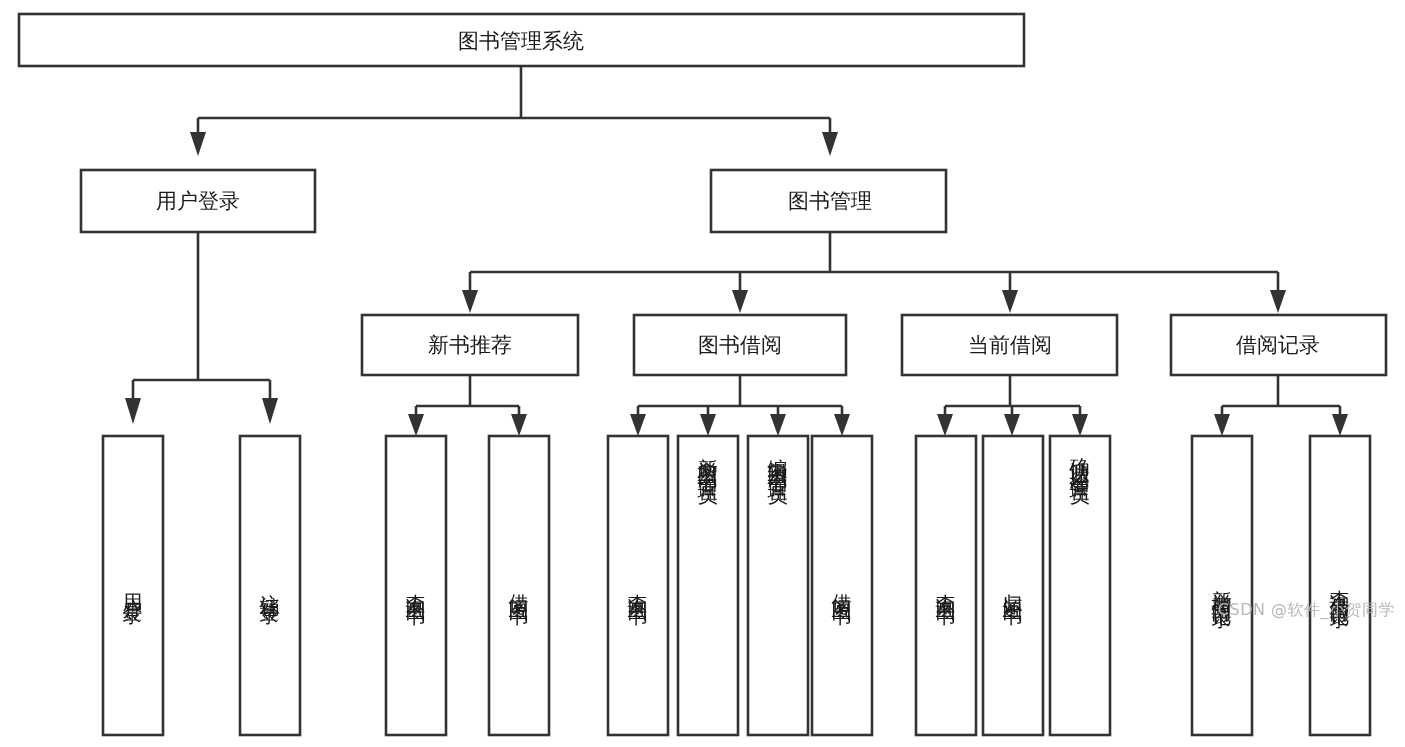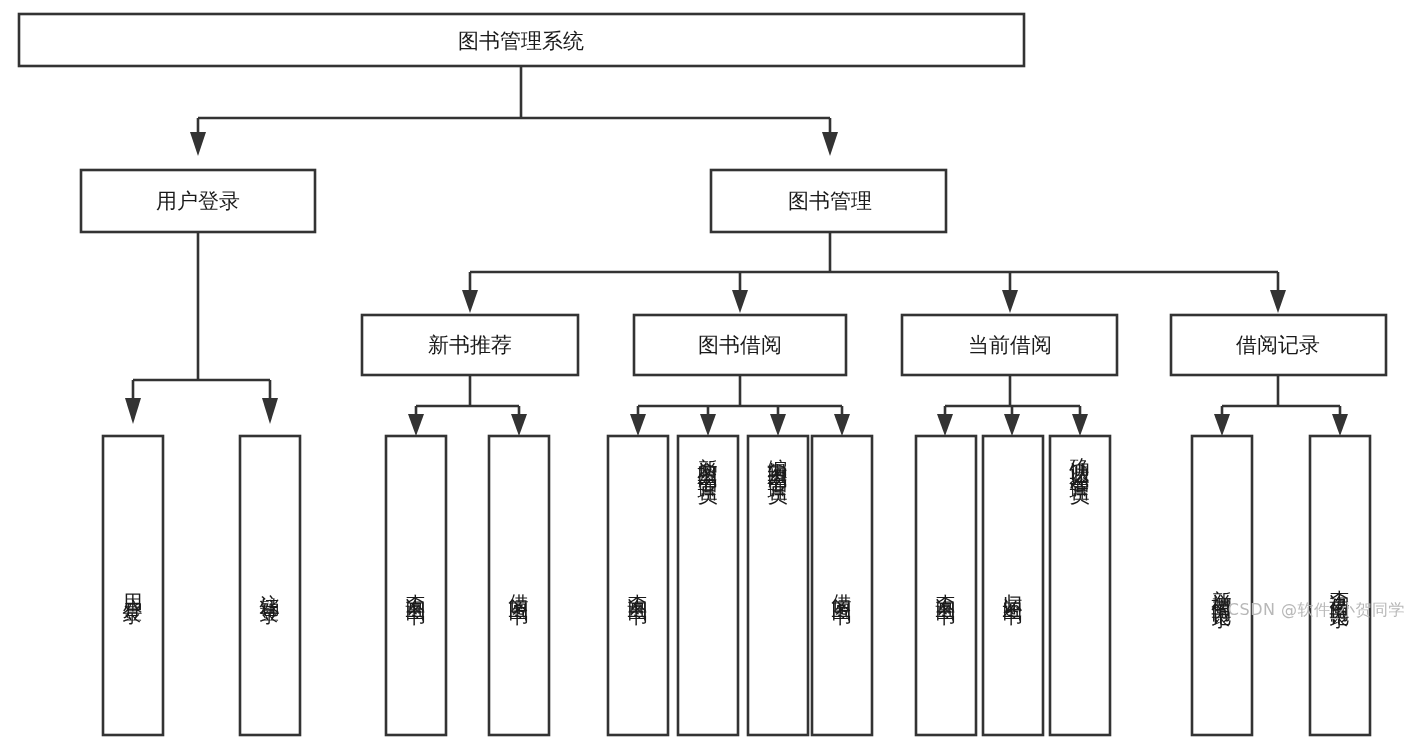--- a/index.html
+++ b/index.html
@@ -43,21 +43,21 @@
     stroke-width: 2.6;
     fill: none;
     stroke-linecap: butt;
   }
   .arrow-head {
     fill: #333333;
     stroke: none;
   }
   .watermark {
     position: absolute;
-    right: 0;
+    right: 10px;
     bottom: 6px;
     font-family: "DejaVu Sans", "Liberation Sans", sans-serif;
     font-size: 16px;
     color: #b8b8b8;
     letter-spacing: 0.5px;
     white-space: nowrap;
     user-select: none;
   }
 </style>
 </head>

